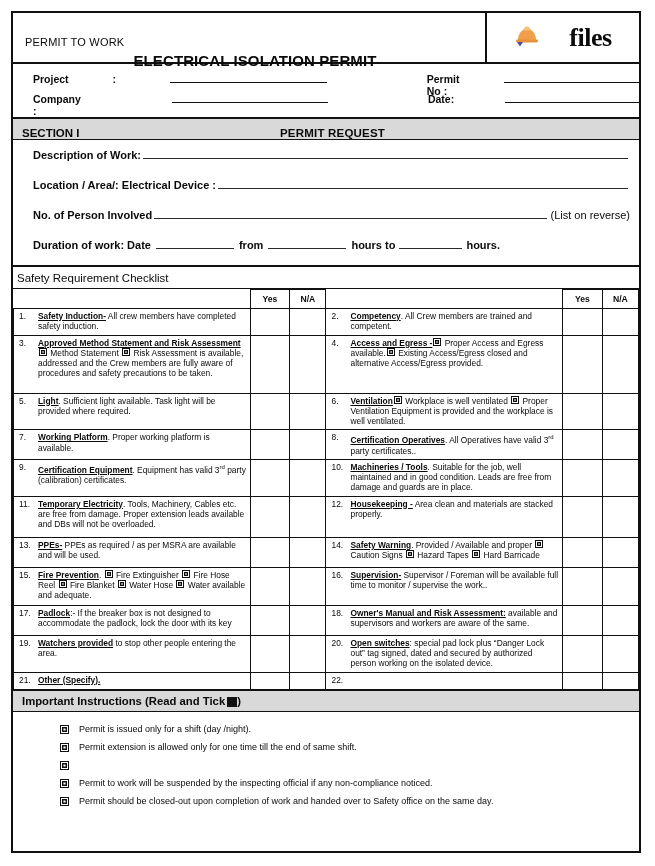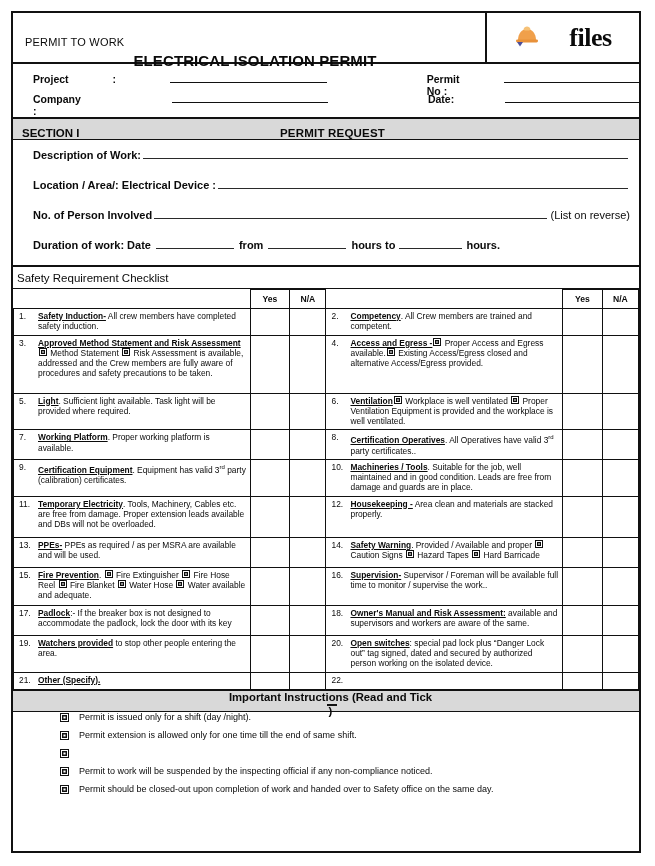--- a/index.html
+++ b/index.html
@@ -87,27 +87,27 @@
     display:inline-block;width:6px;height:6px;
     border:1.3px solid #111;background:#fff;
     box-shadow:inset 0 0 0 1px #fff, inset 0 0 0 2.3px #111;
     margin:0 1px;position:relative;top:0px;
   }
 
   
   .ins-bar{
     background:#d9d9d9;border-top:1.5px solid #111;border-bottom:1.5px solid #111;
     height:20px;display:flex;align-items:center;
-    font-size:11.3px;font-weight:bold;padding-left:9px;flex-direction:column;
+    font-size:11.3px;font-weight:bold;padding-left:9px;
   }
   .tickbox{
     display:inline-block;width:8px;height:8px;border:1.4px solid #111;background:#111;
     margin-left:2px;position:relative;top:1px;
   }
-  .ins-body{padding:0 10px 8px 0;}
+  .ins-body{padding:12px 10px 8px 0;}
   .ins-row{display:flex;align-items:flex-start;margin-bottom:5.5px;font-size:9px;line-height:11.5px;}
   .ins-row .bx{
     flex:0 0 14px;margin-left:47px;
   }
   .ins-row .bx i{
     display:inline-block;width:7px;height:7px;border:1.4px solid #111;background:#fff;
     box-shadow:inset 0 0 0 1px #fff, inset 0 0 0 2.4px #111;
     position:relative;top:1px;
   }
   .ins-row .tx{flex:1;padding-left:5px;}

